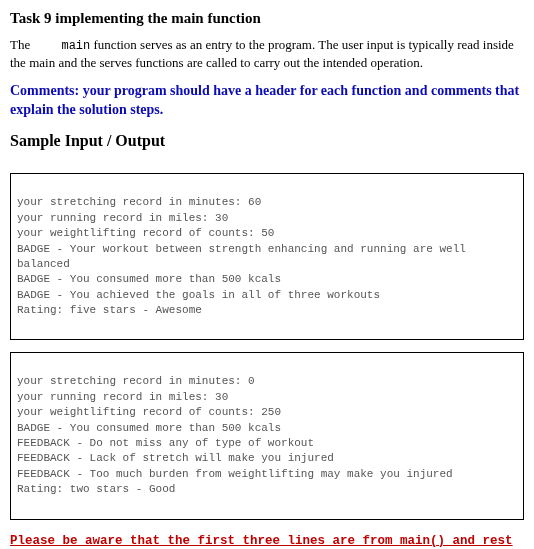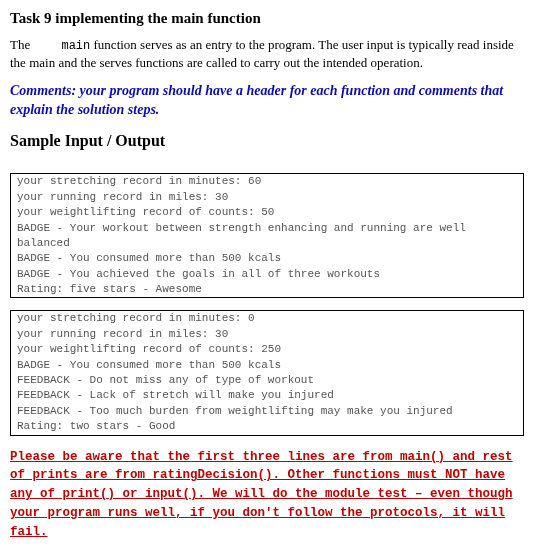--- a/index.html
+++ b/index.html
@@ -24,25 +24,24 @@
       margin: 10px 0 22px 0;
     }
     p.body { margin: 0 0 10px 0; font-size: 13px; }
     span.mono { font-family: "Courier New", Courier, monospace; font-size: 12px; padding-left: 28px; }
     p.comments {
       color: #0b0bb8;
       font-weight: bold;
       font-size: 14px;
       margin: 6px 0 6px 0;
       line-height: 1.35;
-      font-style: italic;
     }
     .sample-box {
       border: 1px solid #000;
-      padding: 0 6px;
+      padding: 21px 6px;
       font-family: "Courier New", Courier, monospace;
       font-size: 11px;
       color: #555;
       line-height: 1.4;
       margin-bottom: 12px;
       white-space: pre-wrap;
       word-wrap: break-word;
     }
     p.warning {
       color: #c00000;

